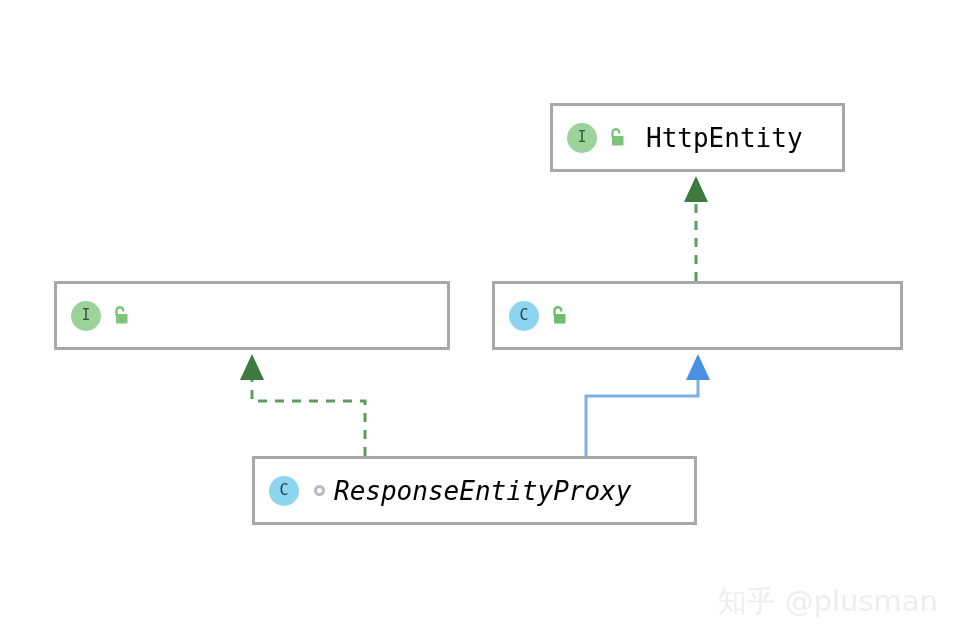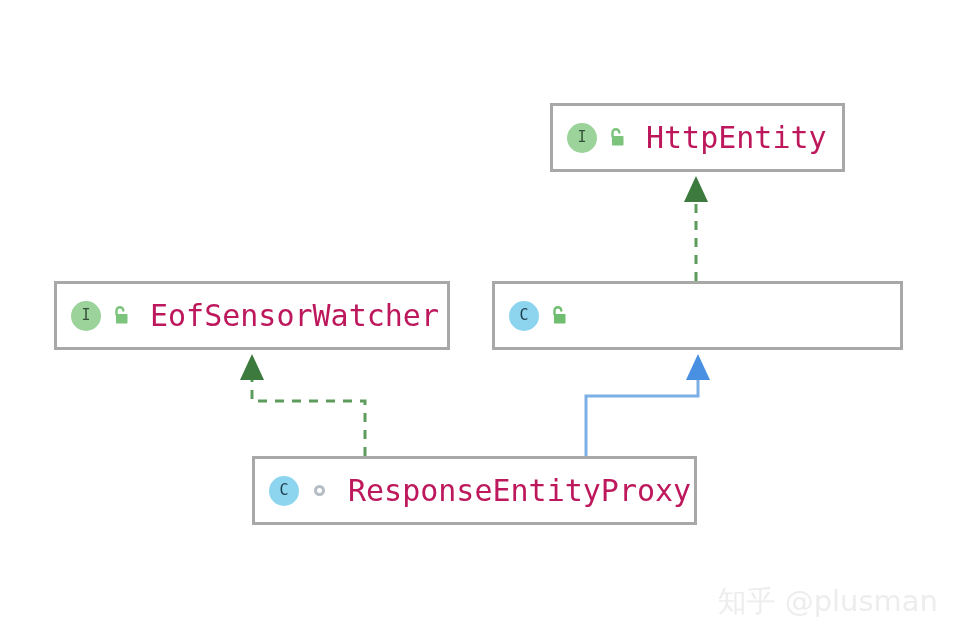--- a/index.html
+++ b/index.html
@@ -76,34 +76,34 @@
     width: 11px;
     height: 11px;
     border-radius: 50%;
     border: 3px solid #b6bcc4;
     background: #ffffff;
     box-sizing: border-box;
   }
 
   .node-label {
     font-family: "DejaVu Sans Mono", "Liberation Mono", monospace;
-    font-size: 30px;
-    color: #be185d;
+    font-size: 26px;
+    color: #000000;
     white-space: nowrap;
     letter-spacing: 0px;
     margin-left: 18px;
   }
 
   
   #node-httpentity        { left: 550px; top: 103px; width: 295px; height: 69px; }
   #node-eofsensorwatcher  { left: 54px;  top: 281px; width: 396px; height: 69px; }
   #node-httpentitywrapper { left: 492px; top: 281px; width: 411px; height: 69px; }
   #node-responseentityproxy { left: 252px; top: 456px; width: 445px; height: 69px; }
 
-  #node-responseentityproxy .node-label { margin-left: 18px; }
+  #node-responseentityproxy .node-label { margin-left: 4px; font-style: italic; }
 
   
   #watermark {
     position: absolute;
     right: 24px;
     bottom: 14px;
     font-family: "DejaVu Sans", "Liberation Sans", sans-serif;
     font-size: 29px;
     color: #ededed;
     white-space: nowrap;
@@ -149,21 +149,20 @@
   <div class="node" id="node-eofsensorwatcher">
     <div class="node-icons">
       <div class="stereo iface">I</div>
       <div class="vis">
         <svg width="20" height="22" viewBox="0 0 20 22" xmlns="http://www.w3.org/2000/svg">
           <path d="M5.5 9.5 V5.6 a3.4 3.4 0 0 1 6.8 0" fill="none" stroke="#7cc47c" stroke-width="2.4" stroke-linecap="round"></path>
           <rect x="5.0" y="9.0" width="11.5" height="9.5" rx="0.8" fill="#7cc47c"></rect>
         </svg>
       </div>
     </div>
-    <div class="node-label">EofSensorWatcher</div>
   </div>
 
   <div class="node" id="node-httpentitywrapper">
     <div class="node-icons">
       <div class="stereo klass">C</div>
       <div class="vis">
         <svg width="20" height="22" viewBox="0 0 20 22" xmlns="http://www.w3.org/2000/svg">
           <path d="M5.5 9.5 V5.6 a3.4 3.4 0 0 1 6.8 0" fill="none" stroke="#6fbd6f" stroke-width="2.4" stroke-linecap="round"></path>
           <rect x="5.0" y="9.0" width="11.5" height="9.5" rx="0.8" fill="#6fbd6f"></rect>
         </svg>

